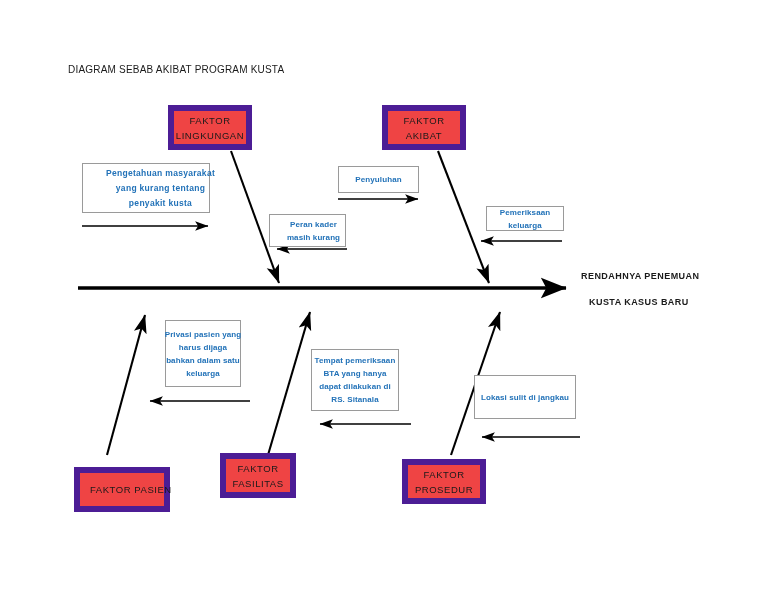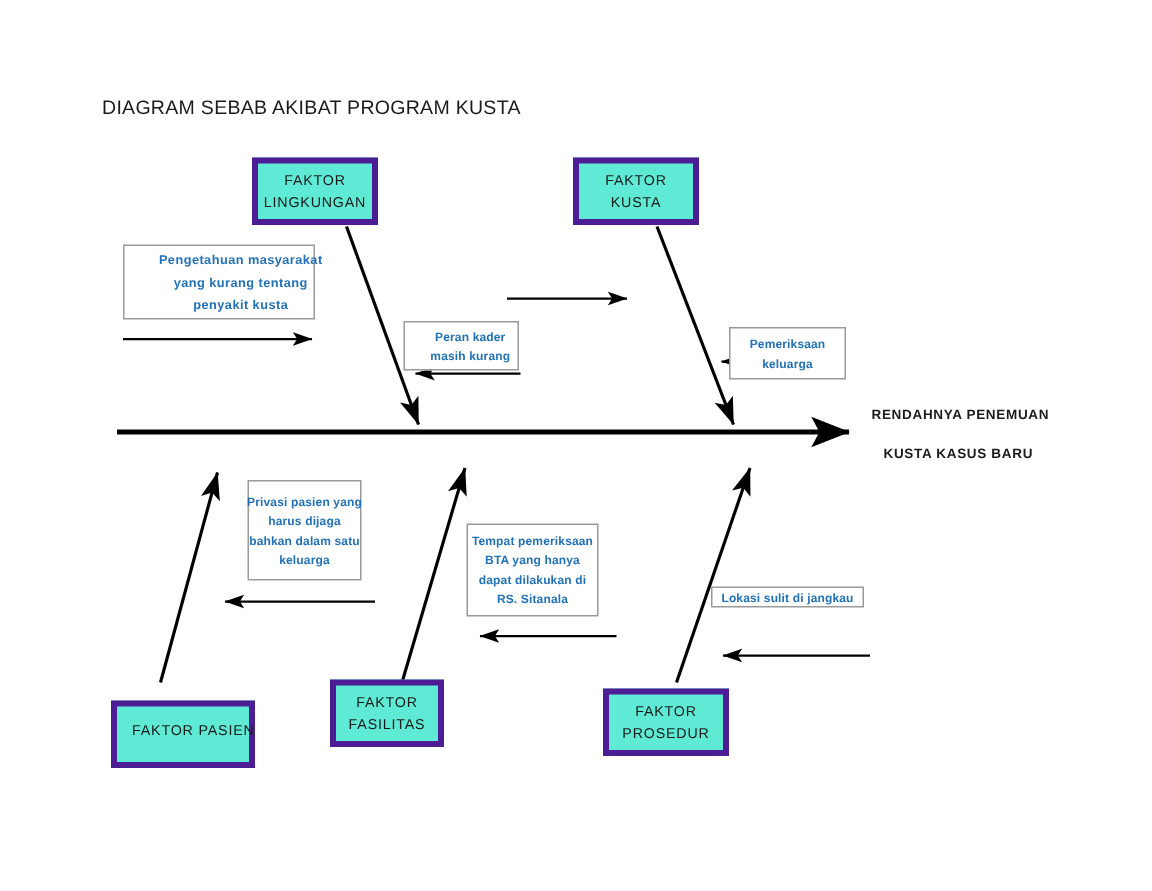--- a/index.html
+++ b/index.html
@@ -31,22 +31,22 @@
   .node {
     position: absolute;
     box-sizing: border-box;
     display: flex;
     flex-direction: column;
     align-items: center;
     justify-content: center;
     text-align: center;
   }
   .factor-box {
-    border: 4px solid #4c1d95;
-    background: #5eead4;
+    border: 6px solid #4c1d95;
+    background: #ef4444;
     color: #1a1a1a;
     font-size: 9.5px;
     letter-spacing: 0.55px;
     line-height: 15px;
   }
   .cause-box {
     border: 1px solid #9a9a9a;
     background: #ffffff;
     color: #2272b8;
     font-weight: bold;
@@ -57,21 +57,21 @@
   .cause-box.wide-text {
     font-size: 8.5px;
     letter-spacing: 0.3px;
     line-height: 15px;
   }
   .txt-line { display: block; white-space: nowrap; }
   .title {
     position: absolute;
     left: 68px;
     top: 64px;
-    font-size: 13px;
+    font-size: 10px;
     letter-spacing: 0.2px;
     color: #1a1a1a;
     white-space: nowrap;
   }
   .effect-label {
     position: absolute;
     left: 581px;
     top: 263px;
     font-size: 9px;
     font-weight: bold;
@@ -149,21 +149,21 @@
     </g>
   </svg>
 
   <div class="node factor-box" style="left:168px; top:105px; width:84px; height:45px;">
     <span class="txt-line">FAKTOR</span>
     <span class="txt-line">LINGKUNGAN</span>
   </div>
 
   <div class="node factor-box" style="left:382px; top:105px; width:84px; height:45px;">
     <span class="txt-line">FAKTOR</span>
-    <span class="txt-line">KUSTA</span>
+    <span class="txt-line">AKIBAT</span>
   </div>
 
   <div class="node factor-box factor-left-align" style="left:74px; top:452px; width:96px; height:45px;">
     <span class="txt-line">FAKTOR PASIEN</span>
   </div>
 
   <div class="node factor-box" style="left:220px; top:453px; width:76px; height:45px;">
     <span class="txt-line">FAKTOR</span>
     <span class="txt-line">FASILITAS</span>
   </div>
@@ -177,41 +177,44 @@
     <span class="txt-line">Pengetahuan masyarakat</span>
     <span class="txt-line">yang kurang tentang</span>
     <span class="txt-line">penyakit kusta</span>
   </div>
 
   <div class="node cause-box" style="left:269px; top:214px; width:77px; height:33px;padding-left:12px;">
     <span class="txt-line">Peran kader</span>
     <span class="txt-line">masih kurang</span>
   </div>
 
-
-  <div class="node cause-box" style="left:486px; top:218px; width:78px; height:35px;justify-content:center;">
+  <div class="node cause-box" style="left:338px; top:166px; width:81px; height:27px;">
+    <span class="txt-line">Penyuluhan</span>
+  </div>
+
+  <div class="node cause-box" style="left:486px; top:206px; width:78px; height:25px;justify-content:center;">
     <span class="txt-line">Pemeriksaan</span>
     <span class="txt-line">keluarga</span>
   </div>
 
   <div class="node cause-box" style="left:165px; top:320px; width:76px; height:67px;">
     <span class="txt-line">Privasi pasien yang</span>
     <span class="txt-line">harus dijaga</span>
     <span class="txt-line">bahkan dalam satu</span>
     <span class="txt-line">keluarga</span>
   </div>
 
   <div class="node cause-box" style="left:311px; top:349px; width:88px; height:62px;">
     <span class="txt-line">Tempat pemeriksaan</span>
     <span class="txt-line">BTA yang hanya</span>
     <span class="txt-line">dapat dilakukan di</span>
     <span class="txt-line">RS. Sitanala</span>
   </div>
 
-  <div class="node cause-box" style="left:474px; top:391px; width:102px; height:14px;align-items:center;">
+  <div class="node cause-box" style="left:474px; top:375px; width:102px; height:44px;align-items:center;">
     <span class="txt-line">Lokasi sulit di jangkau</span>
   </div>
 
   <div class="effect-label">
     <span class="txt-line l1">RENDAHNYA PENEMUAN</span>
     <span class="txt-line l2">KUSTA KASUS BARU</span>
   </div>
 
 </div>
 

